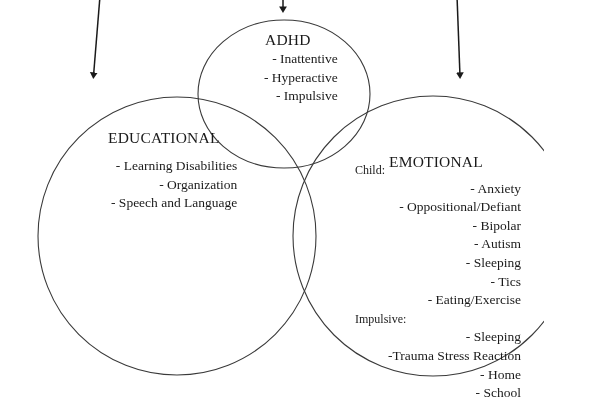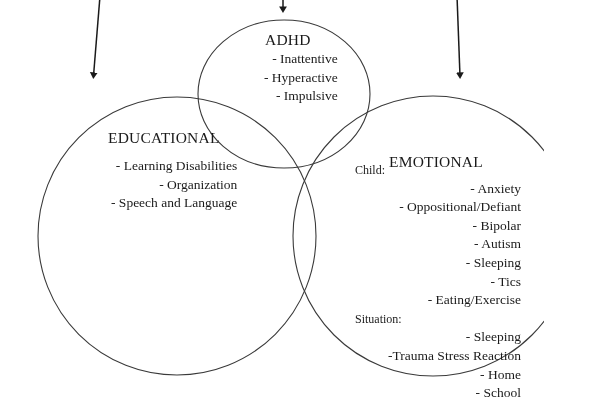--- a/index.html
+++ b/index.html
@@ -110,21 +110,21 @@
         <div class="item">- Anxiety</div>
         <div class="item">- Oppositional/Defiant</div>
         <div class="item">- Bipolar</div>
         <div class="item">- Autism</div>
         <div class="item">- Sleeping</div>
         <div class="item">- Tics</div>
         <div class="item">- Eating/Exercise</div>
       </div>
     </div>
     <div class="item-list">
-      <span class="sub-head">Situation:</span>
+      <span class="sub-head">Impulsive:</span>
       <div class="indented">
         <div class="item">- Sleeping</div>
         <div class="item">-Trauma Stress Reaction</div>
         <div class="item">- Home</div>
         <div class="item">- School</div>
       </div>
     </div>
   </div>
 
 </div>

